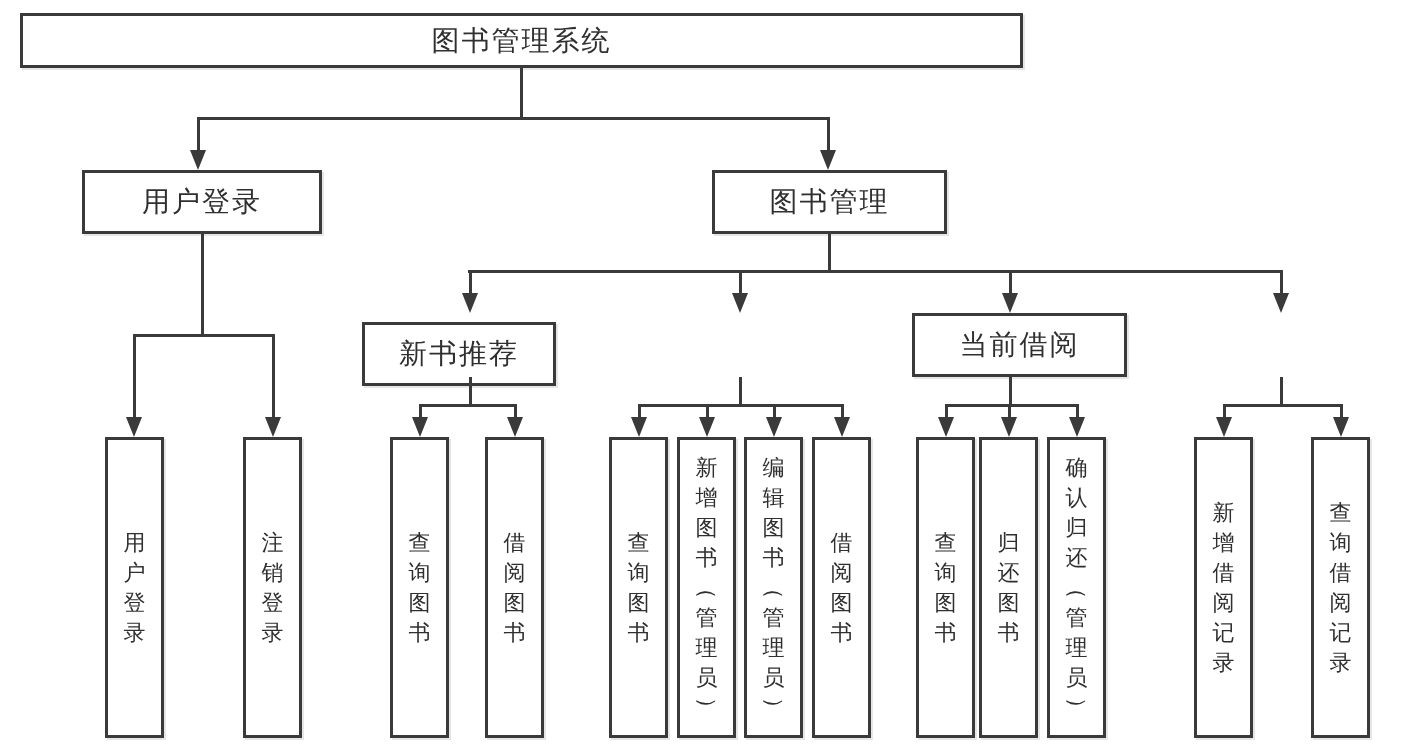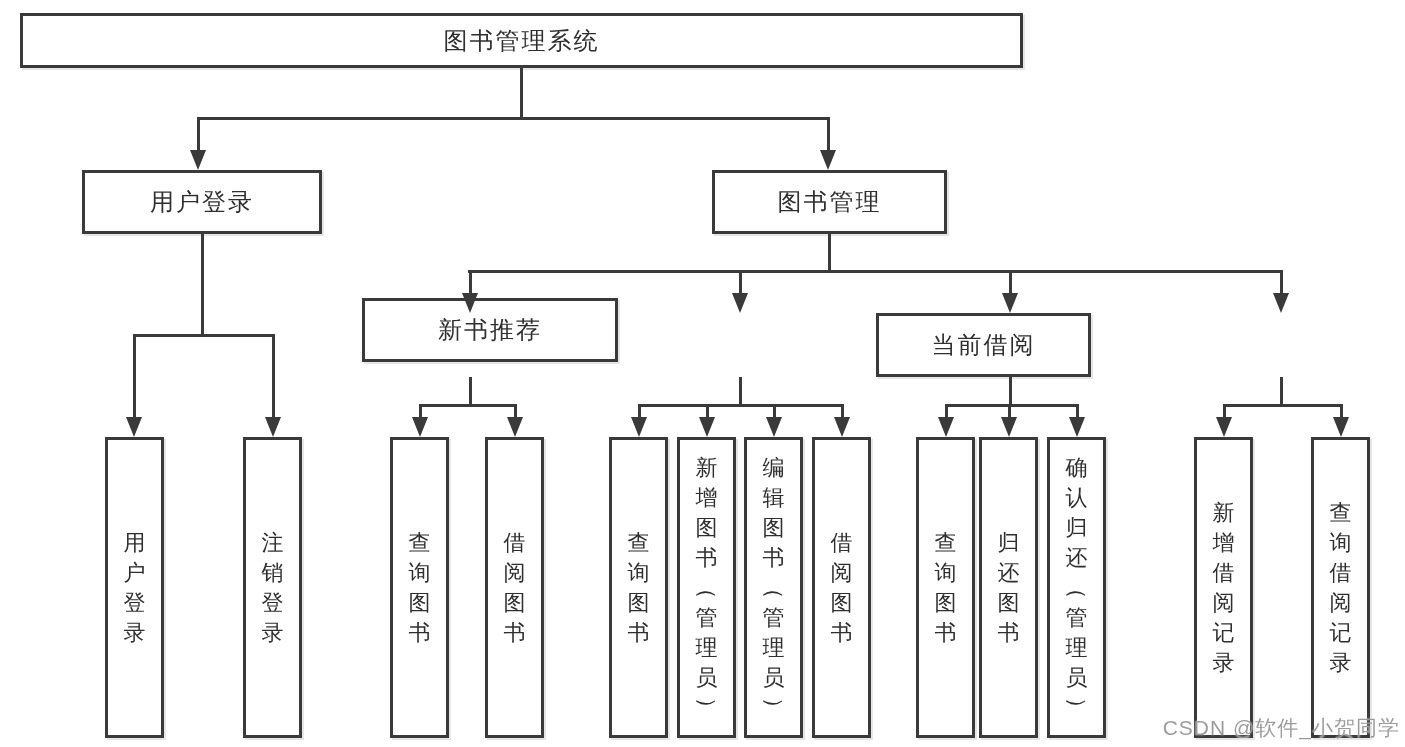--- a/index.html
+++ b/index.html
@@ -5,21 +5,21 @@
   html,body{margin:0;padding:0;background:#ffffff;}
   .canvas{
     position:relative;width:1405px;height:747px;background:#ffffff;
     font-family:"Liberation Sans","DejaVu Sans",sans-serif;color:#2f2f2f;overflow:hidden;
   }
   .node{
     position:absolute;box-sizing:border-box;border:3px solid #3a3a3a;background:#ffffff;
     display:flex;align-items:center;justify-content:center;
     box-shadow:2px 2px 0 rgba(140,140,140,0.22);
   }
-  .hlabel{font-size:24px;letter-spacing:2px;white-space:nowrap;}
+  .hlabel{font-size:28px;letter-spacing:2px;white-space:nowrap;}
   .vlabel{display:block;width:100%;}
   .vchar{display:block;width:100%;text-align:center;font-size:22px;line-height:30px;}
   .vchar.rot{transform:rotate(90deg);}
   .cl{position:absolute;background:#3a3a3a;}
   .arrow{
     position:absolute;width:0;height:0;
     border-left:8px solid transparent;border-right:8px solid transparent;
     border-top:20px solid #3a3a3a;
   }
   .watermark{
@@ -37,24 +37,24 @@
     <span class="hlabel">图书管理系统</span>
   </div>
 
   <div class="node" style="left:712px;top:170px;width:235px;height:64px">
     <span class="hlabel">图书管理</span>
   </div>
   <div class="node" style="left:82px;top:170px;width:240px;height:64px">
     <span class="hlabel">用户登录</span>
   </div>
 
-  <div class="node" style="left:362px;top:298px;width:256px;height:64px">
+  <div class="node" style="left:362px;top:322px;width:194px;height:64px">
     <span class="hlabel">新书推荐</span>
   </div>
-  <div class="node" style="left:876px;top:313px;width:215px;height:64px">
+  <div class="node" style="left:912px;top:313px;width:215px;height:64px">
     <span class="hlabel">当前借阅</span>
   </div>
 
   <div class="node" style="left:105px;top:437px;width:59px;height:301px">
     <span class="vlabel">
         <span class="vchar">用</span>
         <span class="vchar">户</span>
         <span class="vchar">登</span>
         <span class="vchar">录</span>
       </span>
@@ -230,14 +230,13 @@
   <div class="arrow" style="left:938px;top:417px"></div>
   <div class="cl" style="left:1008px;top:404px;width:3px;height:16px"></div>
   <div class="arrow" style="left:1001px;top:417px"></div>
   <div class="cl" style="left:1076px;top:404px;width:3px;height:16px"></div>
   <div class="arrow" style="left:1069px;top:417px"></div>
   <div class="cl" style="left:1223px;top:404px;width:3px;height:16px"></div>
   <div class="arrow" style="left:1216px;top:417px"></div>
   <div class="cl" style="left:1340px;top:404px;width:3px;height:16px"></div>
   <div class="arrow" style="left:1333px;top:417px"></div>
 
-  <div class="watermark">CSDN @软件_小贺同学</div>
 </div>
 
 </body></html>

